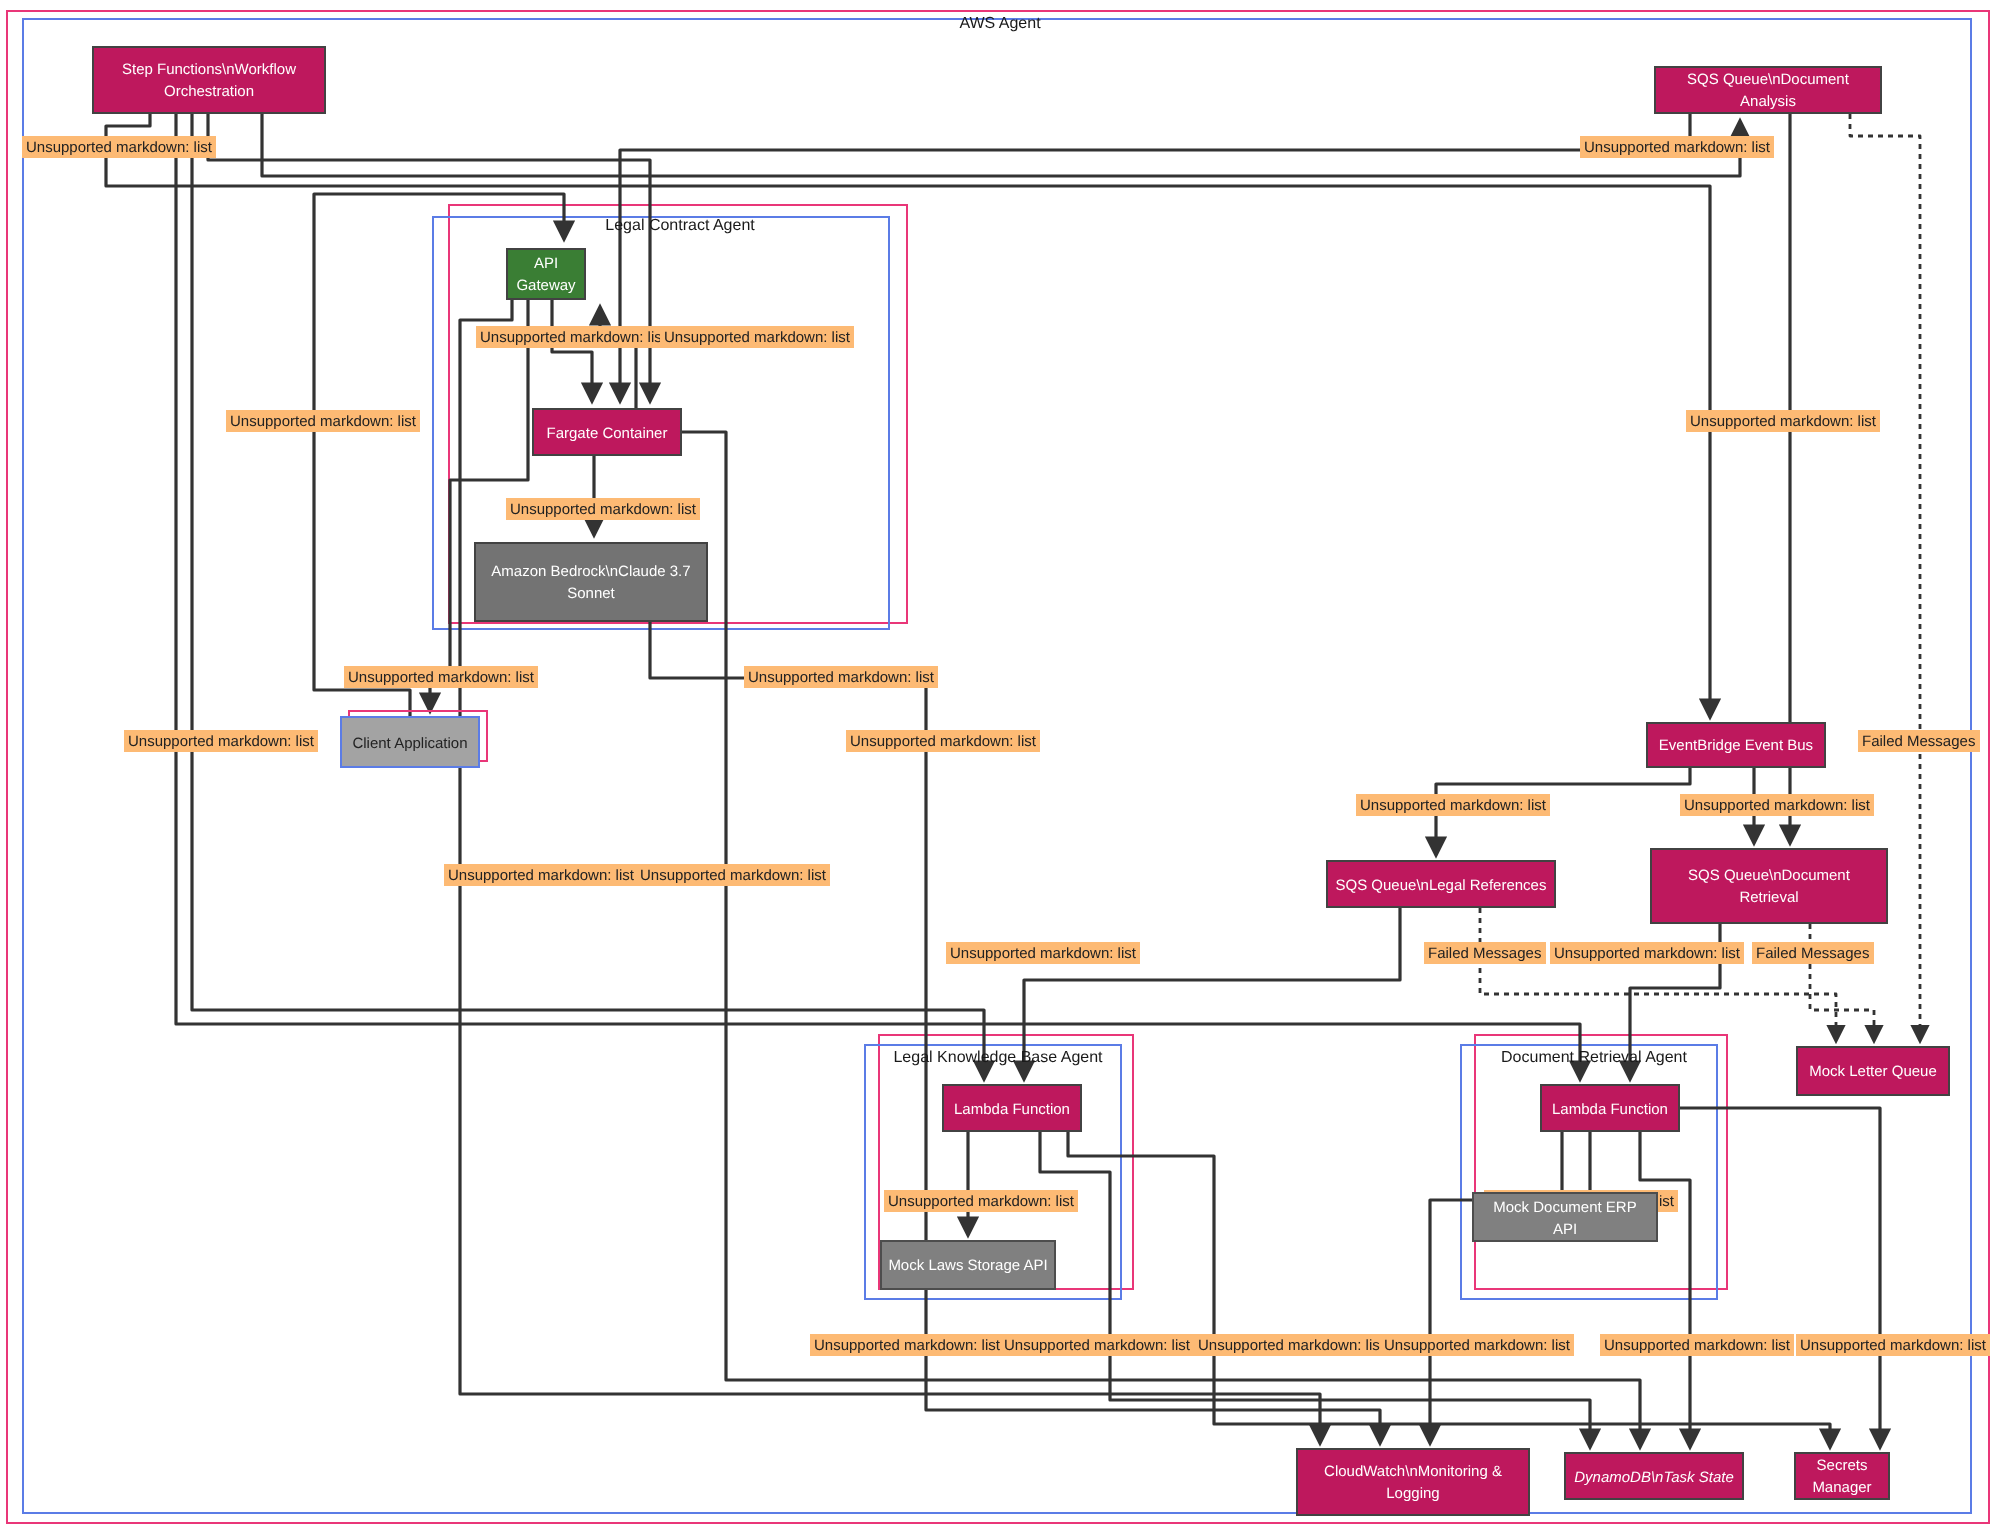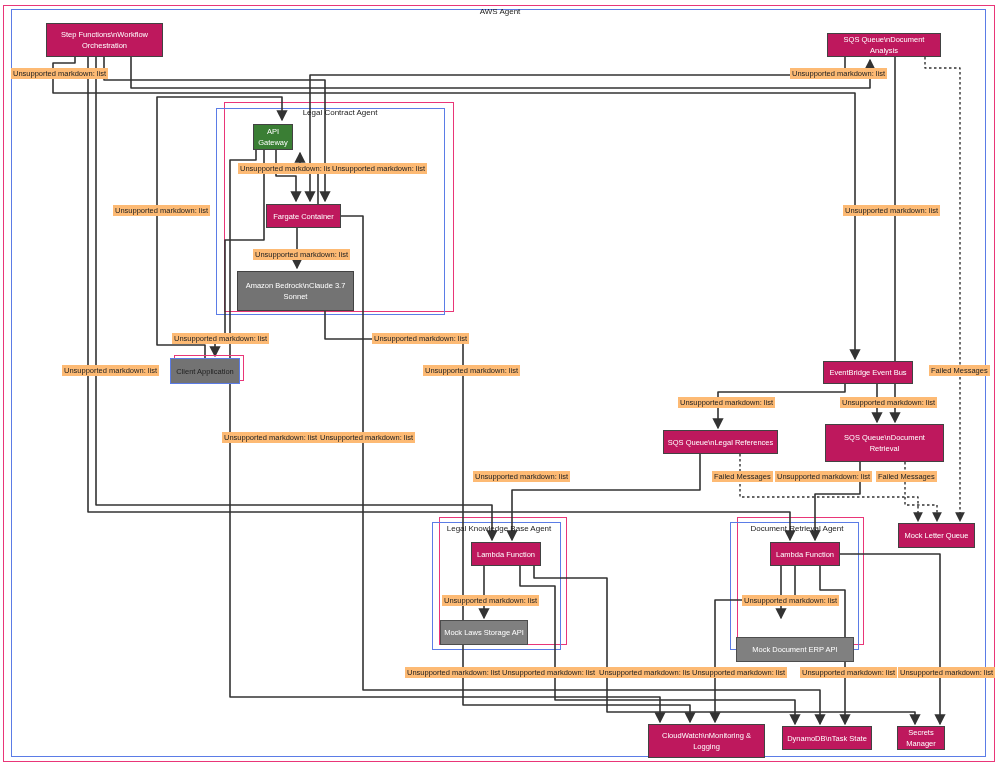--- a/index.html
+++ b/index.html
@@ -22,21 +22,21 @@
   .node{
     position:absolute;z-index:5;box-sizing:border-box;
     border:1.4px solid #424242;color:#ffffff;
     display:flex;align-items:center;justify-content:center;
     text-align:center;font-size:7.5px;line-height:11px;padding:2px 3px;
   }
   .node.orange{background:#be185d;}
   .node.green{background:#3A7E34;}
   .node.navy{background:#737373;}
   .node.gray{background:#808080;border-color:#4d4d4d;}
-  .node.plain{background:#737373;color:#222;border:1.4px solid #5B7CE6;}
+  .node.plain{background:#a3a3a3;color:#222;border:1.4px solid #5B7CE6;}
   .dual-shadow{position:absolute;z-index:4;box-sizing:border-box;border:1.4px solid #E93678;background:transparent;}
 </style>
 </head>
 <body>
 
 <div class="frame pink" style="left:3px;top:5px;width:992px;height:757px;"></div>
 <div class="frame blue" style="left:11px;top:9px;width:975px;height:748px;"></div>
 <div class="sg-title" style="left:440px;top:7px;width:120px;">AWS Agent</div>
 
 <div class="frame pink" style="left:224px;top:102px;width:230px;height:210px;"></div>
@@ -162,17 +162,17 @@
 
 <div class="node orange" style="left:823px;top:361px;width:90px;height:23px;">EventBridge Event Bus</div>
 <div class="node orange" style="left:663px;top:430px;width:115px;height:24px;">SQS Queue\nLegal References</div>
 <div class="node orange" style="left:825px;top:424px;width:119px;height:38px;">SQS Queue\nDocument Retrieval</div>
 <div class="node orange" style="left:898px;top:523px;width:77px;height:25px;">Mock Letter Queue</div>
 
 <div class="node orange" style="left:471px;top:542px;width:70px;height:24px;">Lambda Function</div>
 <div class="node gray" style="left:440px;top:620px;width:88px;height:25px;">Mock Laws Storage API</div>
 
 <div class="node orange" style="left:770px;top:542px;width:70px;height:24px;">Lambda Function</div>
-<div class="node gray" style="left:736px;top:637px;width:118px;height:25px;">Mock Document ERP API</div>
+<div class="node gray" style="left:736px;top:596px;width:93px;height:25px;">Mock Document ERP API</div>
 
 <div class="node orange" style="left:648px;top:724px;width:117px;height:34px;">CloudWatch\nMonitoring &amp; Logging</div>
-<div class="node orange" style="left:782px;top:726px;width:90px;height:24px;">DynamoDB\nTask State</div>
+<div class="node orange" style="left:782px;top:726px;width:90px;height:24px;font-style:italic;">DynamoDB\nTask State</div>
 <div class="node orange" style="left:897px;top:726px;width:48px;height:24px;">Secrets Manager</div>
 
 </body></html>

